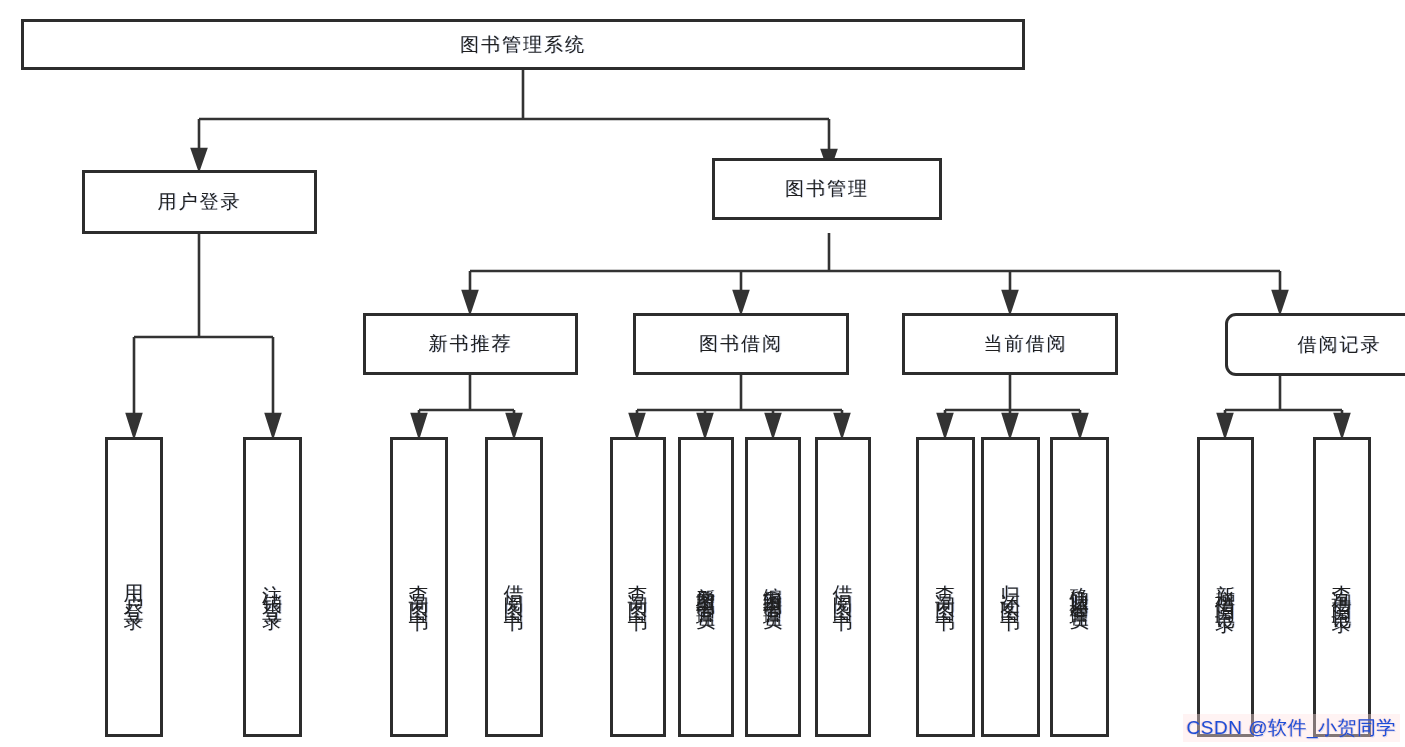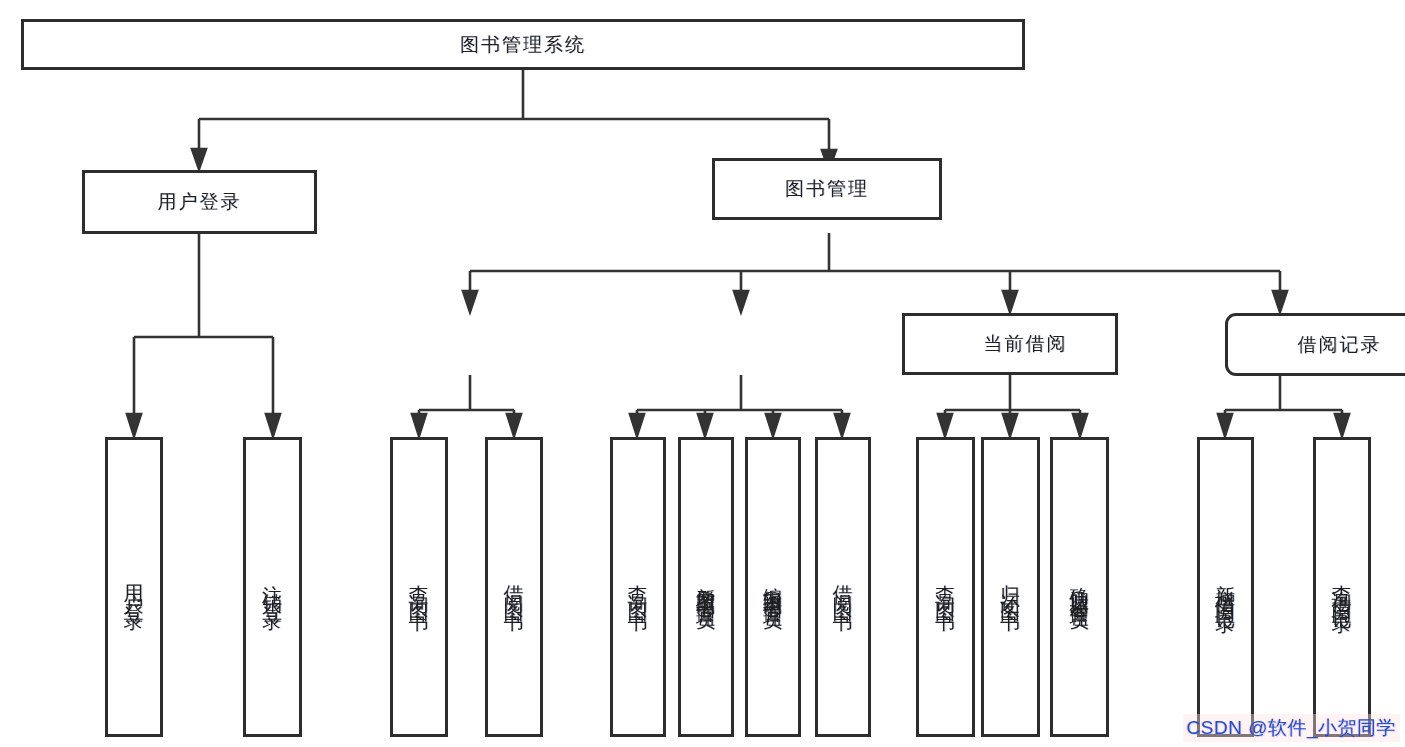--- a/index.html
+++ b/index.html
@@ -108,20 +108,22 @@
         <polygon points="1342,436 1335,414 1349,414"></polygon>
       </g>
     </g>
   </svg>
 
   <div class="hbox" style="left:21px; top:13px; width:1004px; height:51px;margin-top:6px;">图书管理系统</div>
 
   <div class="hbox" style="left:82px; top:170px; width:235px; height:64px;">用户登录</div>
   <div class="hbox" style="left:712px; top:158px; width:230px; height:62px;">图书管理</div>
 
+  <div class="hbox" style="left:363px; top:313px; width:215px; height:62px;">新书推荐</div>
+  <div class="hbox" style="left:633px; top:313px; width:216px; height:62px;">图书借阅</div>
   <div class="hbox" style="left:902px; top:313px; width:216px; height:62px;padding-left:31px;">当前借阅</div>
   <div class="hbox" style="left:1225px; top:313px; width:229px; height:63px;border-radius:11px;">借阅记录</div>
 
   <div class="vbox" style="left:105px; top:437px; width:58px; height:300px;">用户登录</div>
   <div class="vbox" style="left:243px; top:437px; width:59px; height:300px;">注销登录</div>
 
   <div class="vbox" style="left:390px; top:437px; width:58px; height:300px;">查询图书</div>
   <div class="vbox" style="left:485px; top:437px; width:58px; height:300px;">借阅图书</div>
 
   <div class="vbox" style="left:610px; top:437px; width:56px; height:300px;">查询图书</div>

